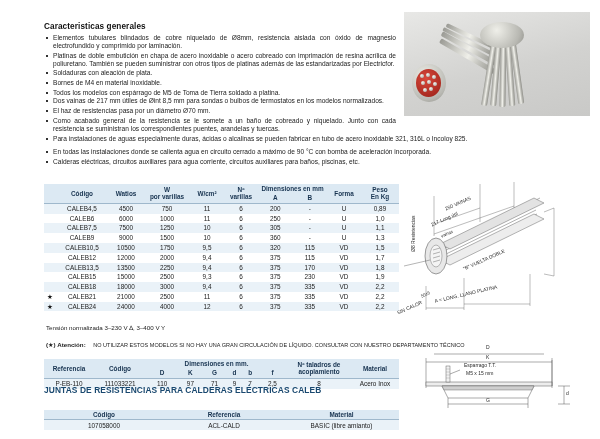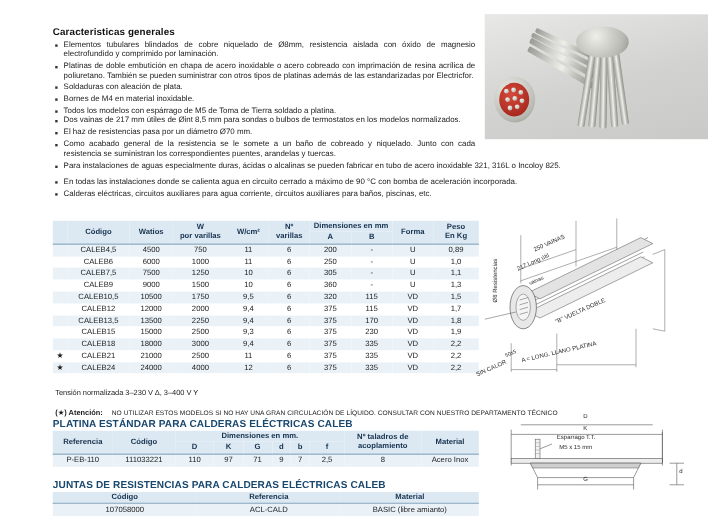--- a/index.html
+++ b/index.html
@@ -315,21 +315,20 @@
         </tbody>
     </table>
   </div>
 
   <div class="abs note" style="left:46px;top:324px;">Tensión normalizada 3–230 V ∆, 3–400 V Y</div>
   <div class="abs" style="left:46px;top:333px;white-space:nowrap;">
     <span class="note h-bold">(★) Atención:</span>
     <span class="note-caps" style="margin-left:3px;">NO UTILIZAR ESTOS MODELOS SI NO HAY UNA GRAN CIRCULACIÓN DE LÍQUIDO. CONSULTAR CON NUESTRO DEPARTAMENTO TÉCNICO</span>
   </div>
 
-  <div class="abs blue-title" style="left:44px;top:348px;">PLATINA ESTÁNDAR PARA CALDERAS ELÉCTRICAS CALEB</div>
   <div class="abs" style="left:44px;top:359px;width:355px;">
     <table class="tbl">
       <thead>
         <tr class="hdr-band">
           <th rowspan="2" style="width:48px;">Referencia</th>
           <th rowspan="2" style="width:50px;">Código</th>
           <th colspan="6" style="width:132px;">Dimensiones en mm.</th>
           <th rowspan="2" style="width:62px;">
             <span>Nº taladros de</span><br>
             <span>acoplamiento</span>
@@ -355,21 +354,21 @@
             <td>9</td>
             <td>7</td>
             <td>2,5</td>
             <td>8</td>
             <td>Acero Inox</td>
           </tr>
         </tbody>
     </table>
   </div>
 
-  <div class="abs blue-title" style="left:44px;top:399px;">JUNTAS DE RESISTENCIAS PARA CALDERAS ELÉCTRICAS CALEB</div>
+  <div class="abs blue-title" style="left:44px;top:385px;">JUNTAS DE RESISTENCIAS PARA CALDERAS ELÉCTRICAS CALEB</div>
   <div class="abs" style="left:44px;top:410px;width:355px;">
     <table class="tbl">
       <thead>
         <tr class="hdr-band sep-line">
           <th style="width:120px;">Código</th>
           <th style="width:120px;">Referencia</th>
           <th style="width:115px;">Material</th>
         </tr>
       </thead>
       <tbody>

